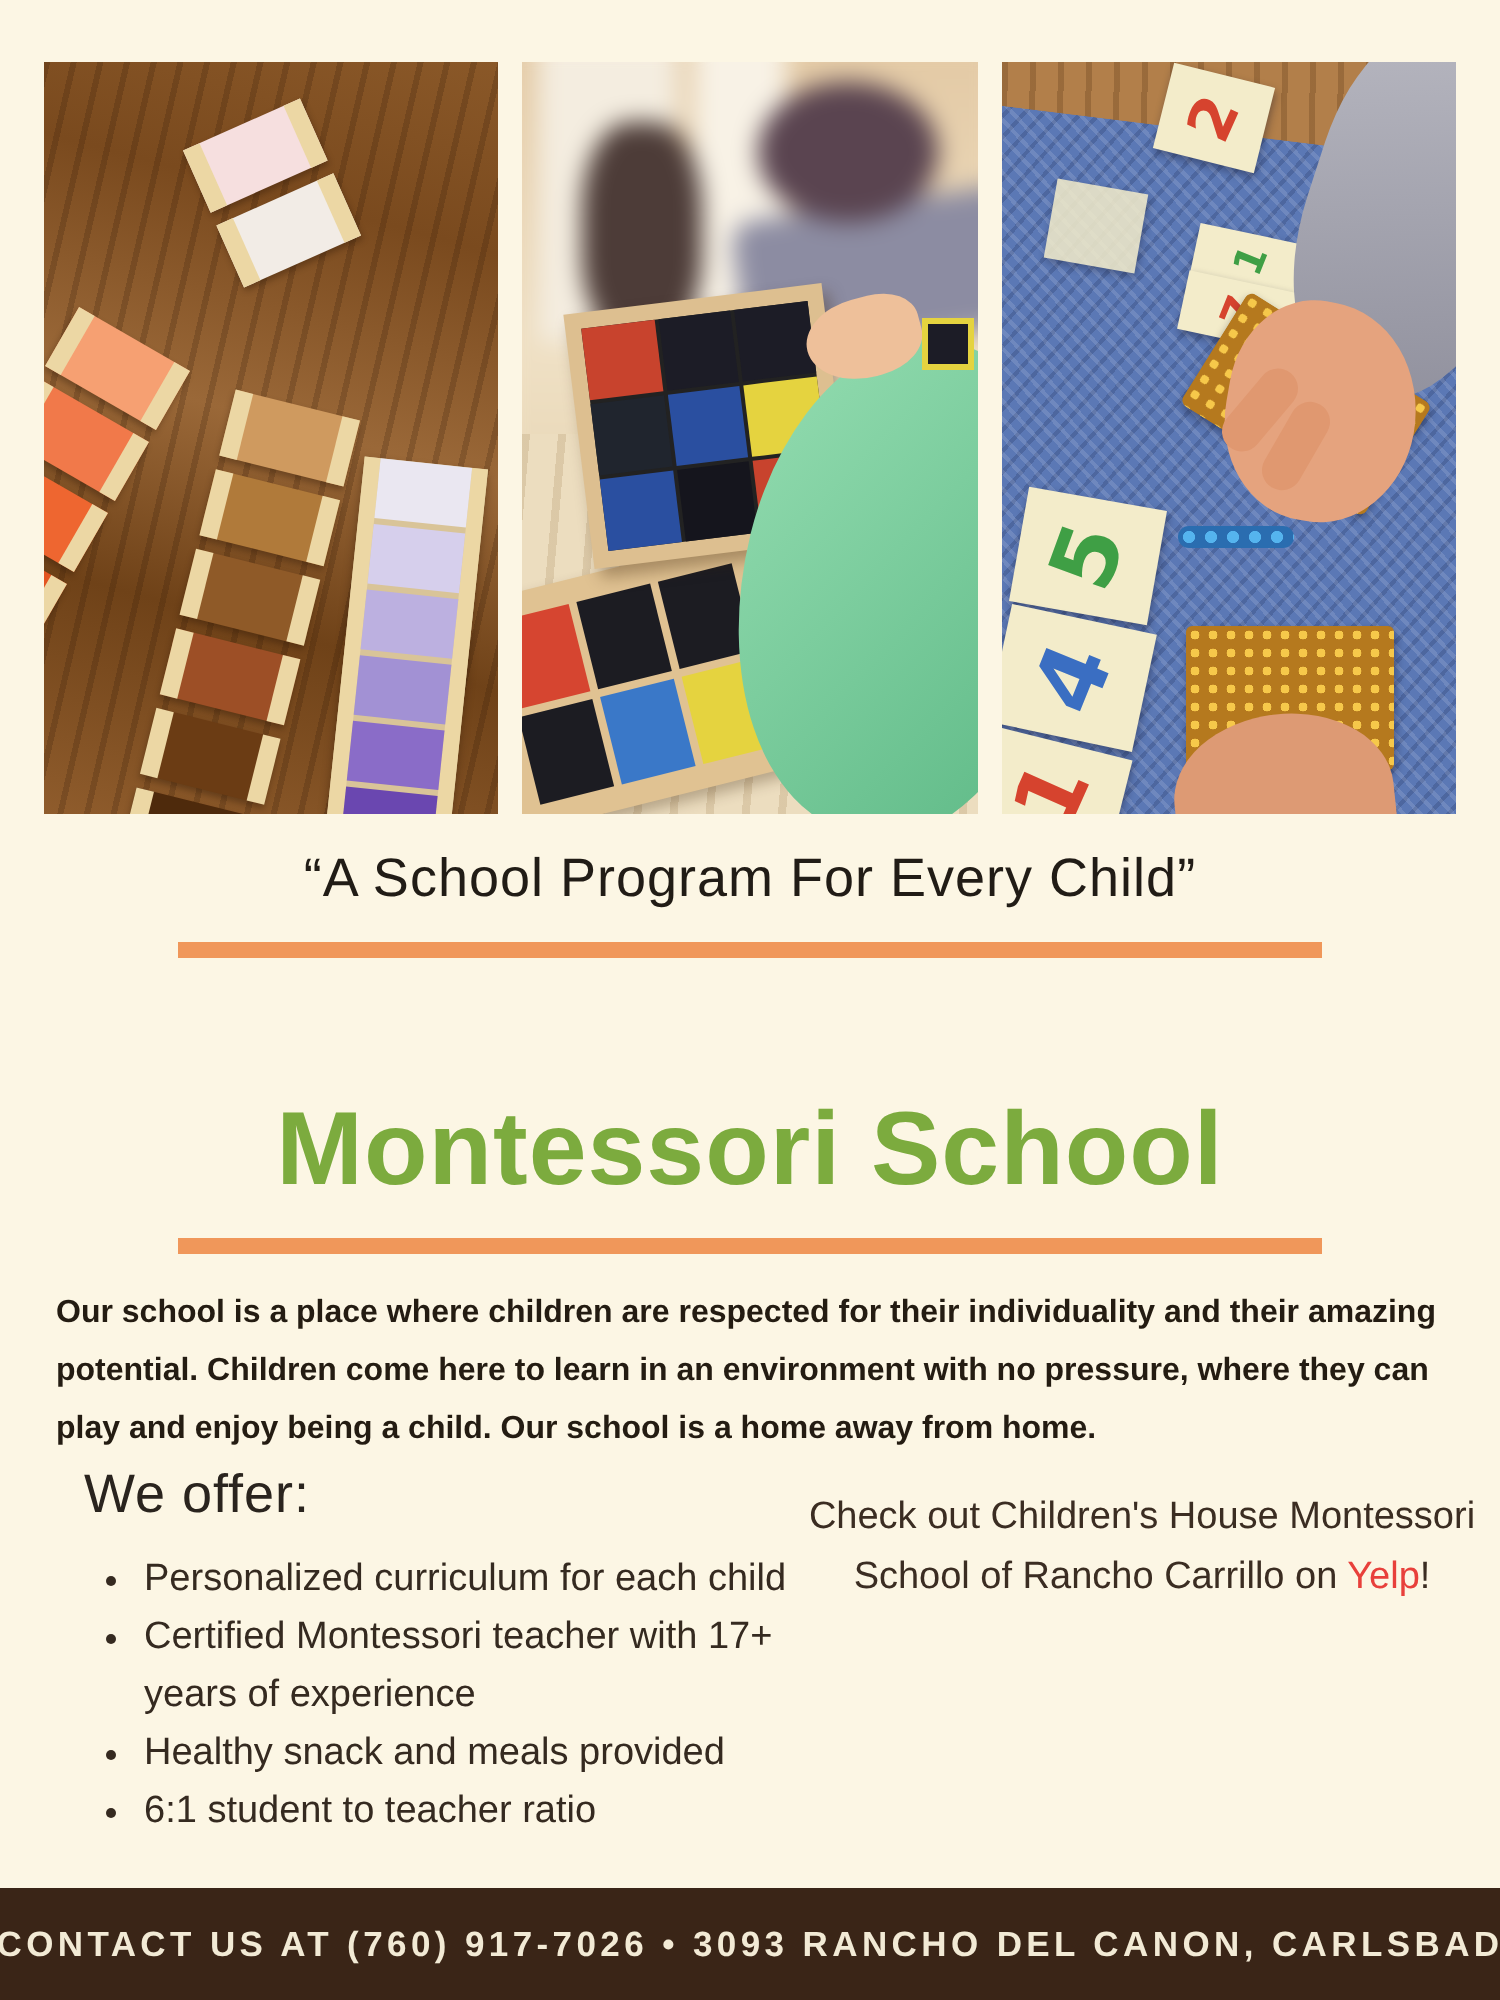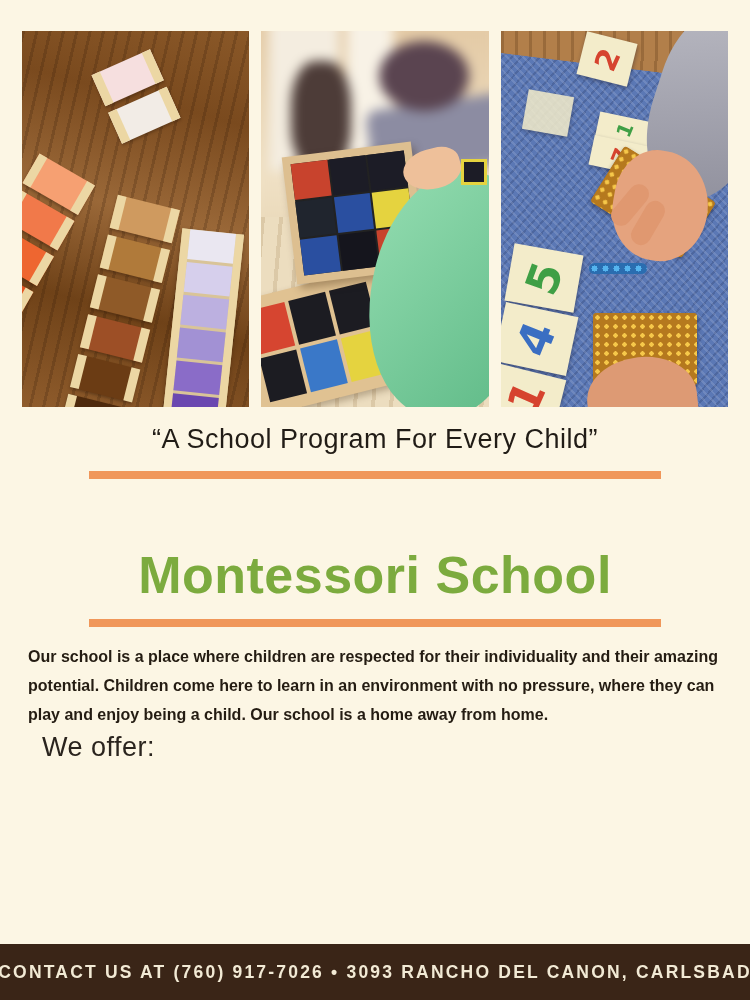--- a/index.html
+++ b/index.html
@@ -264,20 +264,27 @@
   <br>
   <span>Montessori School</span>
 </h1>
 
 <div class="divider div2"></div>
 
 <p class="desc">Our school is a place where children are respected for their individuality and their amazing potential. Children come here to learn in an environment with no pressure, where they can play and enjoy being a child. Our school is a home away from home.</p>
 
 <div class="offer">
   <h2>We offer:</h2>
+  <ul>
+    <li>Personalized curriculum for each child</li>
+    <li>Certified Montessori teacher with 17+ years of experience</li>
+    <li>Healthy snack and meals provided</li>
+    <li>6:1 student to teacher ratio</li>
+  </ul>
 </div>
 
 <div class="enroll">
+  <p><span>Check out Children's House Montessori School of Rancho Carrillo on </span><span class="yelp">Yelp</span><span>!</span></p>
 </div>
 
 <div class="footer">
   <span>CONTACT US AT (760) 917-7026 • 3093 RANCHO DEL CANON, CARLSBAD</span>
 </div>
 
 </body></html>

